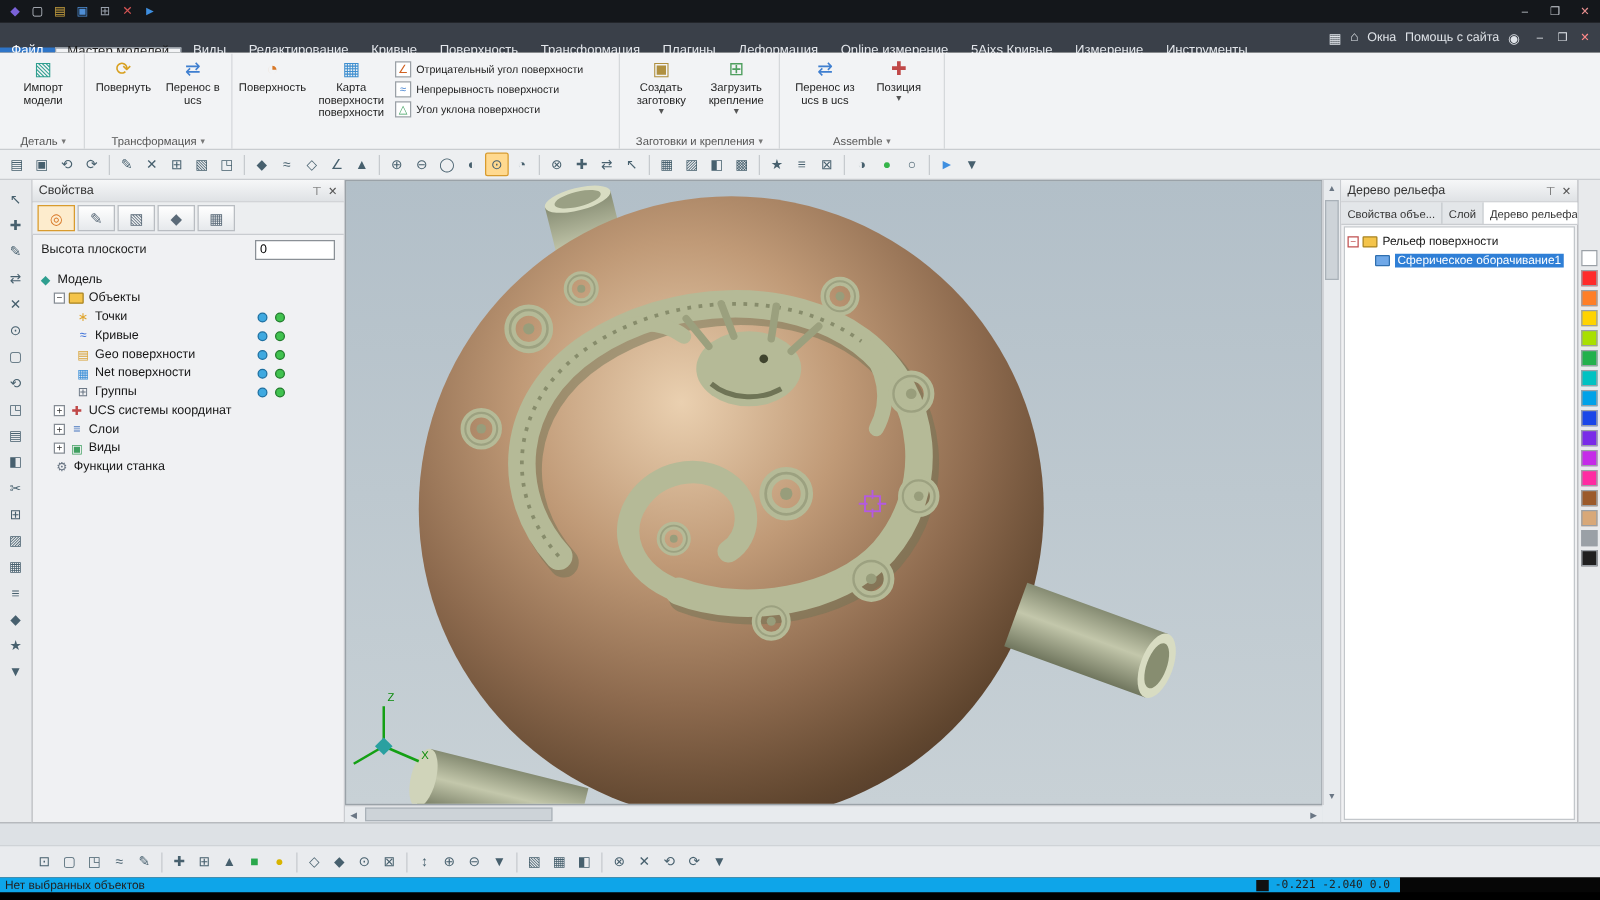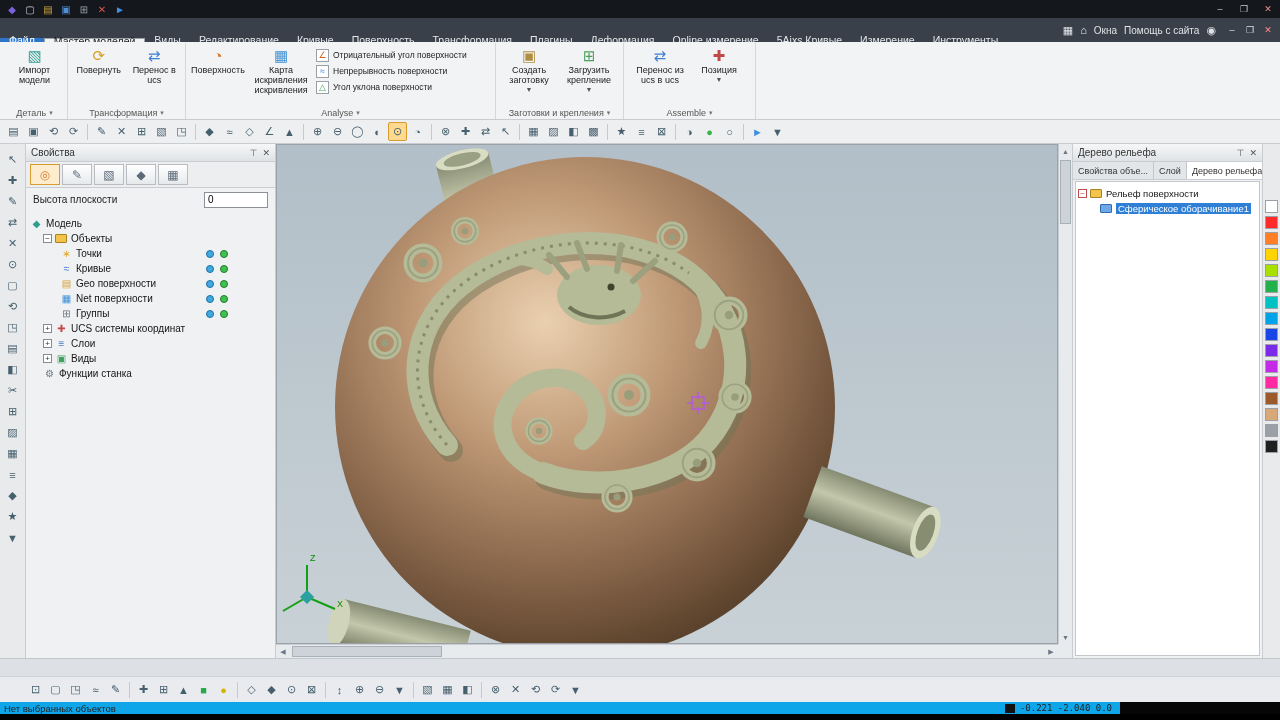--- a/index.html
+++ b/index.html
@@ -184,40 +184,36 @@
   </div>
 
   <div class="rgroup" style="width:310px">
     <div class="rbuttons">
       <div class="rbtn" style="width:56px">
         <span class="ricon" style="color:#d87828">◔</span>
         <span>Поверхность</span>
       </div>
       <div class="rbtn" style="width:66px">
         <span class="ricon" style="color:#3f8fd0">▦</span>
-        <span>Карта искривления искривления</span>
+        <span>Карта поверхности поверхности</span>
       </div>
       <div class="rchecks">
         <div class="rcheck">
           <span class="cicon" style="color:#d06020">∠</span>
           <span>Отрицательный угол поверхности</span>
         </div>
         <div class="rcheck">
           <span class="cicon" style="color:#3f7fd0">≈</span>
           <span>Непрерывность поверхности</span>
         </div>
         <div class="rcheck">
           <span class="cicon" style="color:#40a060">△</span>
           <span>Угол уклона поверхности</span>
         </div>
       </div>
-    </div>
-    <div class="rgrouplabel">
-      <span>Analyse</span>
-        <span class="garr">▾</span>
     </div>
   </div>
 
   <div class="rgroup" style="width:128px">
     <div class="rbuttons">
       <div class="rbtn">
         <span class="ricon" style="color:#b09040">▣</span>
         <span>Создать заготовку</span>
         <span class="rarr">▼</span>
       </div>

